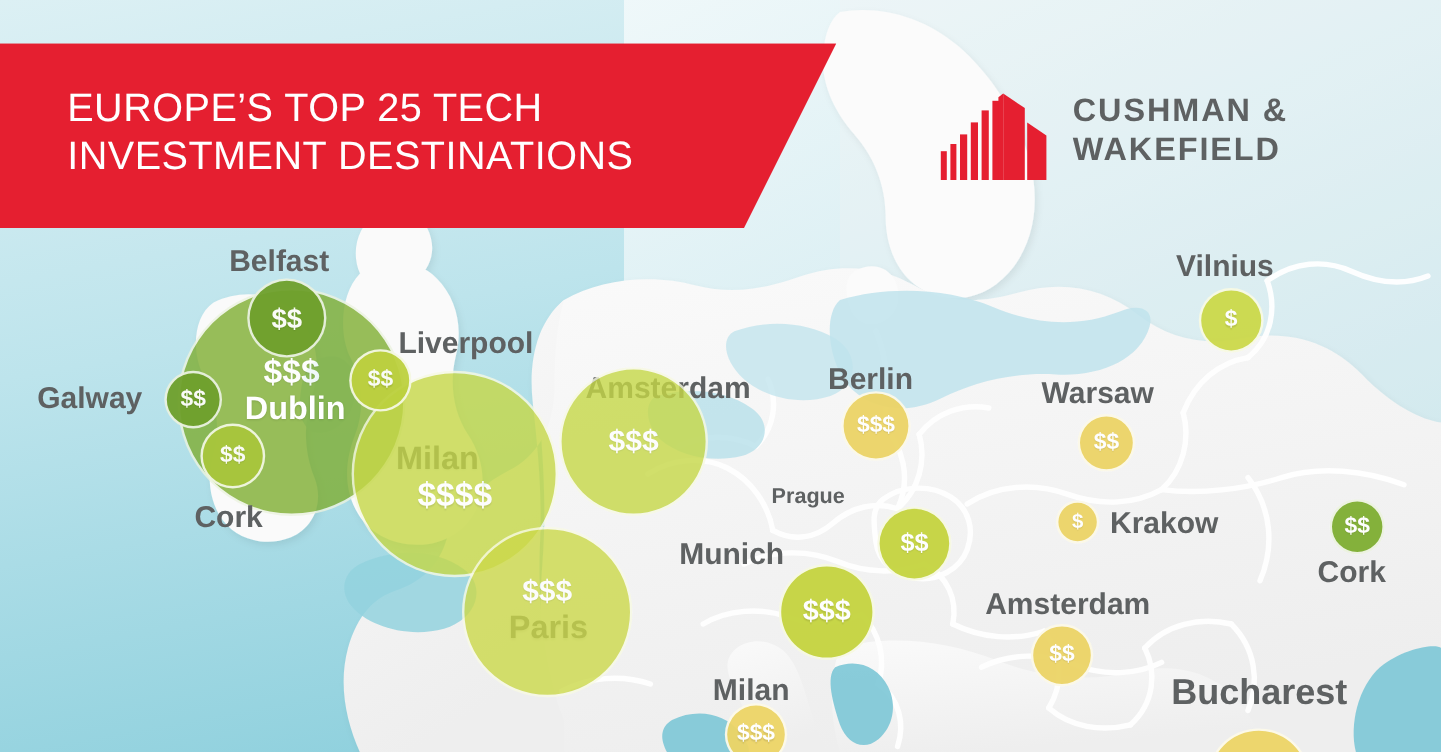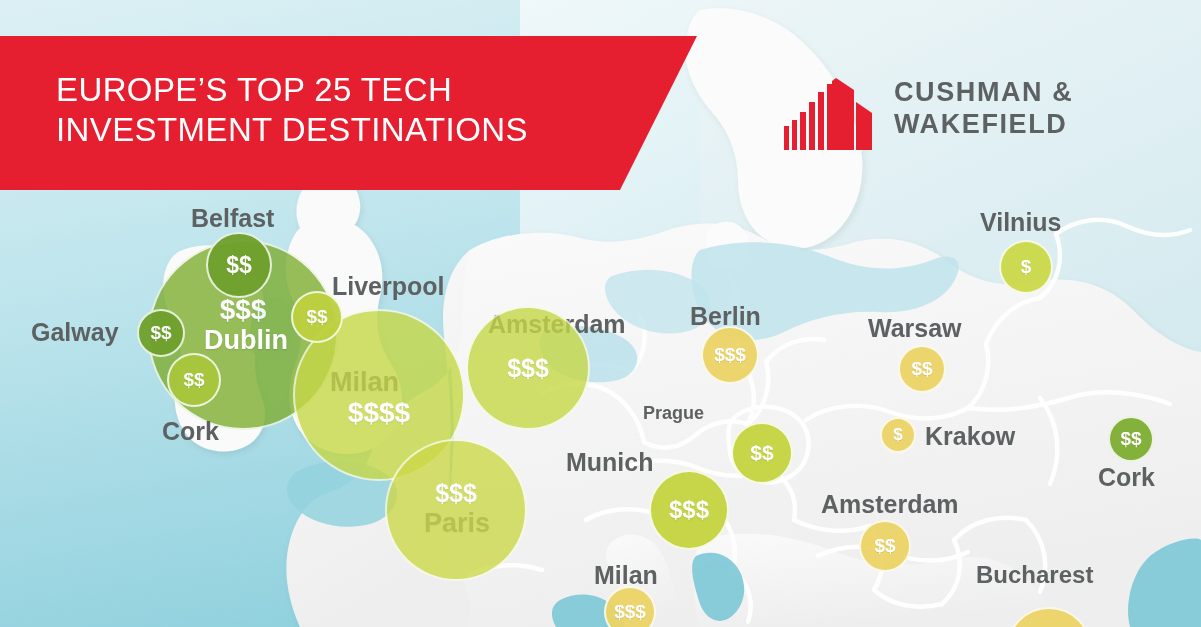--- a/index.html
+++ b/index.html
@@ -278,21 +278,21 @@
       <div class="city-label onbubble" style="left: 424px; top: 508px; font-size: 27px; color: rgb(94, 97, 98);">Paris</div>
       <div class="city-label" style="left: 690px; top: 302px; font-size: 25px;">Berlin</div>
       <div class="city-label" style="left: 643px; top: 403px; font-size: 18px;">Prague</div>
       <div class="city-label" style="left: 566px; top: 448px; font-size: 25px;">Munich</div>
       <div class="city-label" style="left: 868px; top: 314px; font-size: 25px;">Warsaw</div>
       <div class="city-label" style="left: 925px; top: 422px; font-size: 25px;">Krakow</div>
       <div class="city-label" style="left: 980px; top: 208px; font-size: 25px;">Vilnius</div>
       <div class="city-label" style="left: 1098px; top: 463px; font-size: 25px;">Cork</div>
       <div class="city-label" style="left: 821px; top: 490px; font-size: 25px;">Amsterdam</div>
       <div class="city-label" style="left: 594px; top: 561px; font-size: 25px;">Milan</div>
-      <div class="city-label" style="left: 976px; top: 561px; font-size: 24px; text-align: center;">Bucharest</div>
+      <div class="city-label" style="left: 976px; top: 561px; font-size: 30px; text-align: center;">Bucharest</div>
     </div>
 
   <div id="banner"></div>
   <div id="banner-title">EUROPE’S TOP 25 TECH
 INVESTMENT DESTINATIONS</div>
 
   <div id="logo">
     <svg id="logo-mark" viewBox="0 0 92 82" xmlns="http://www.w3.org/2000/svg">
       <g fill="#e51f30">
         <rect x="2" y="58" width="5" height="24"></rect>

